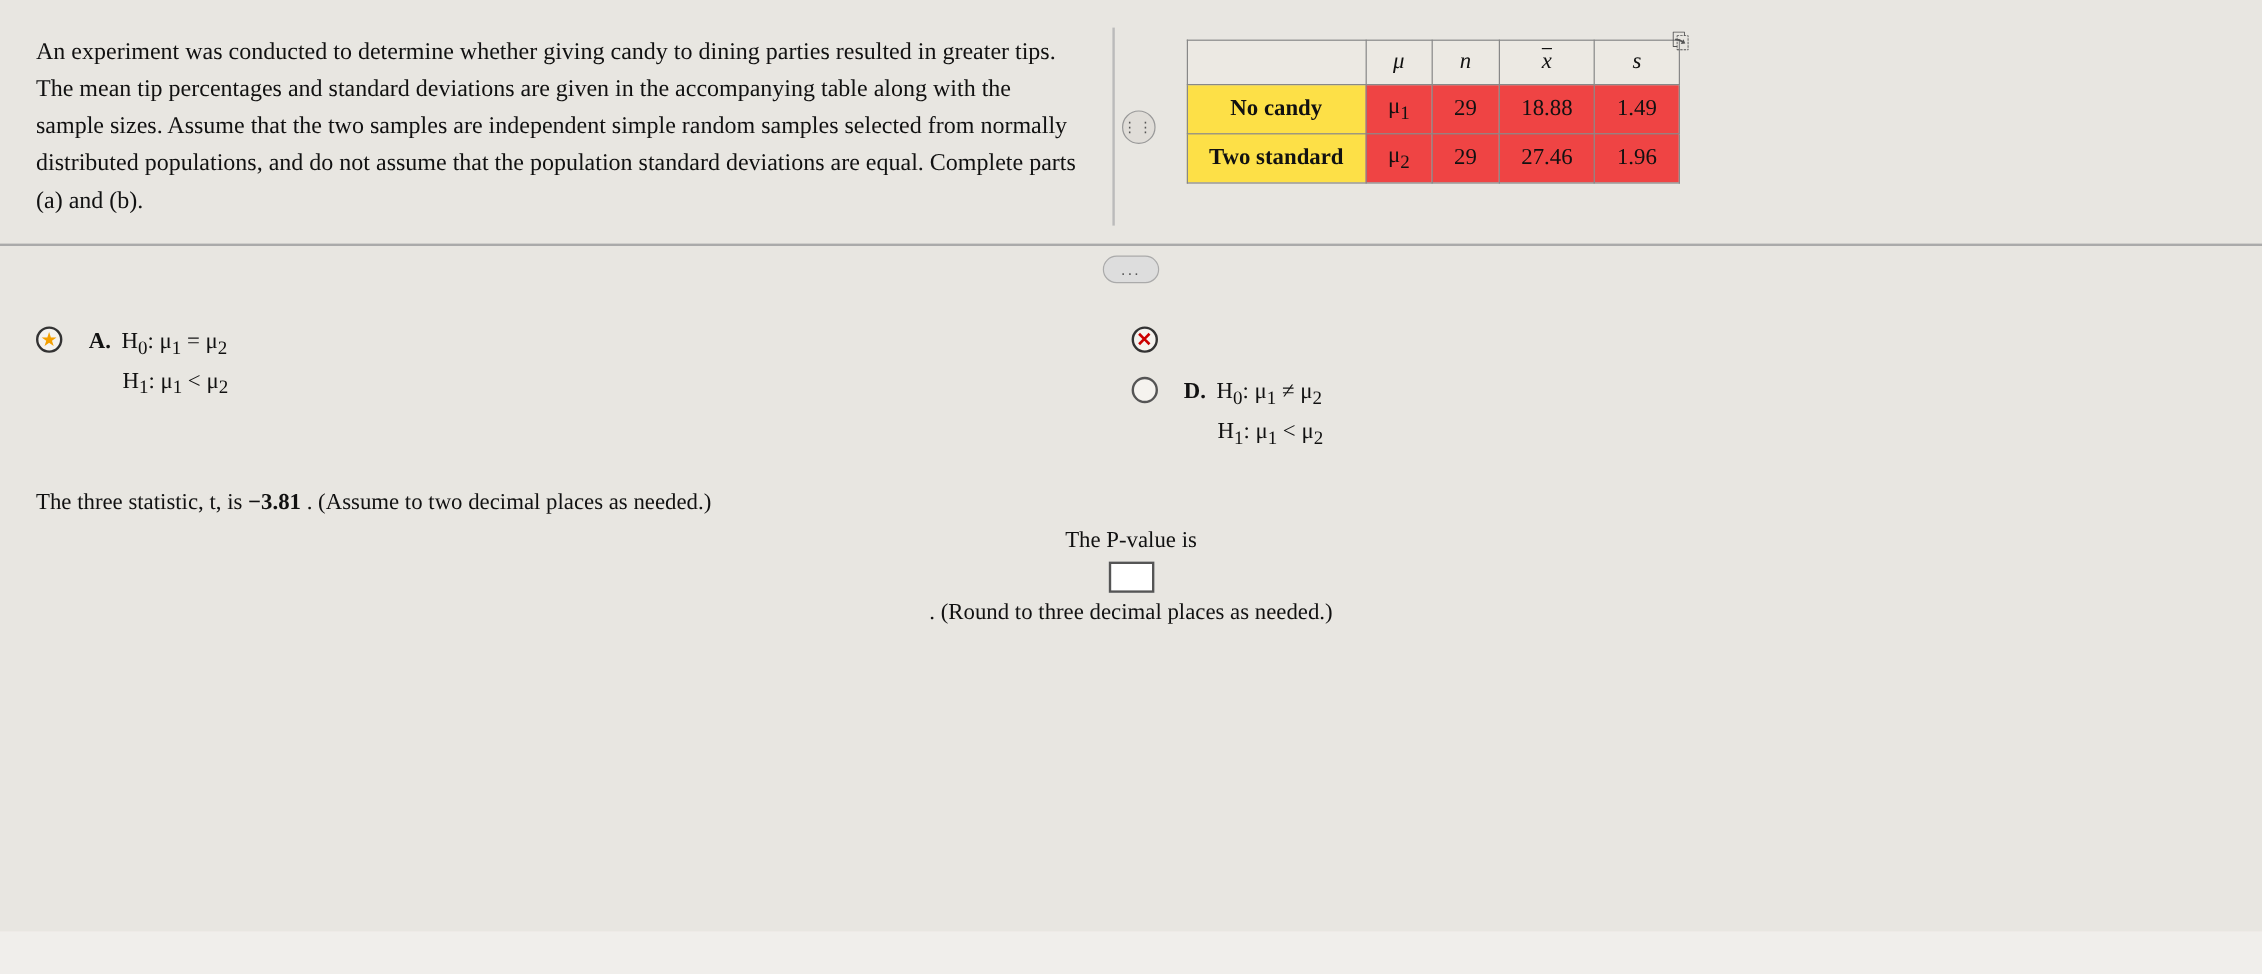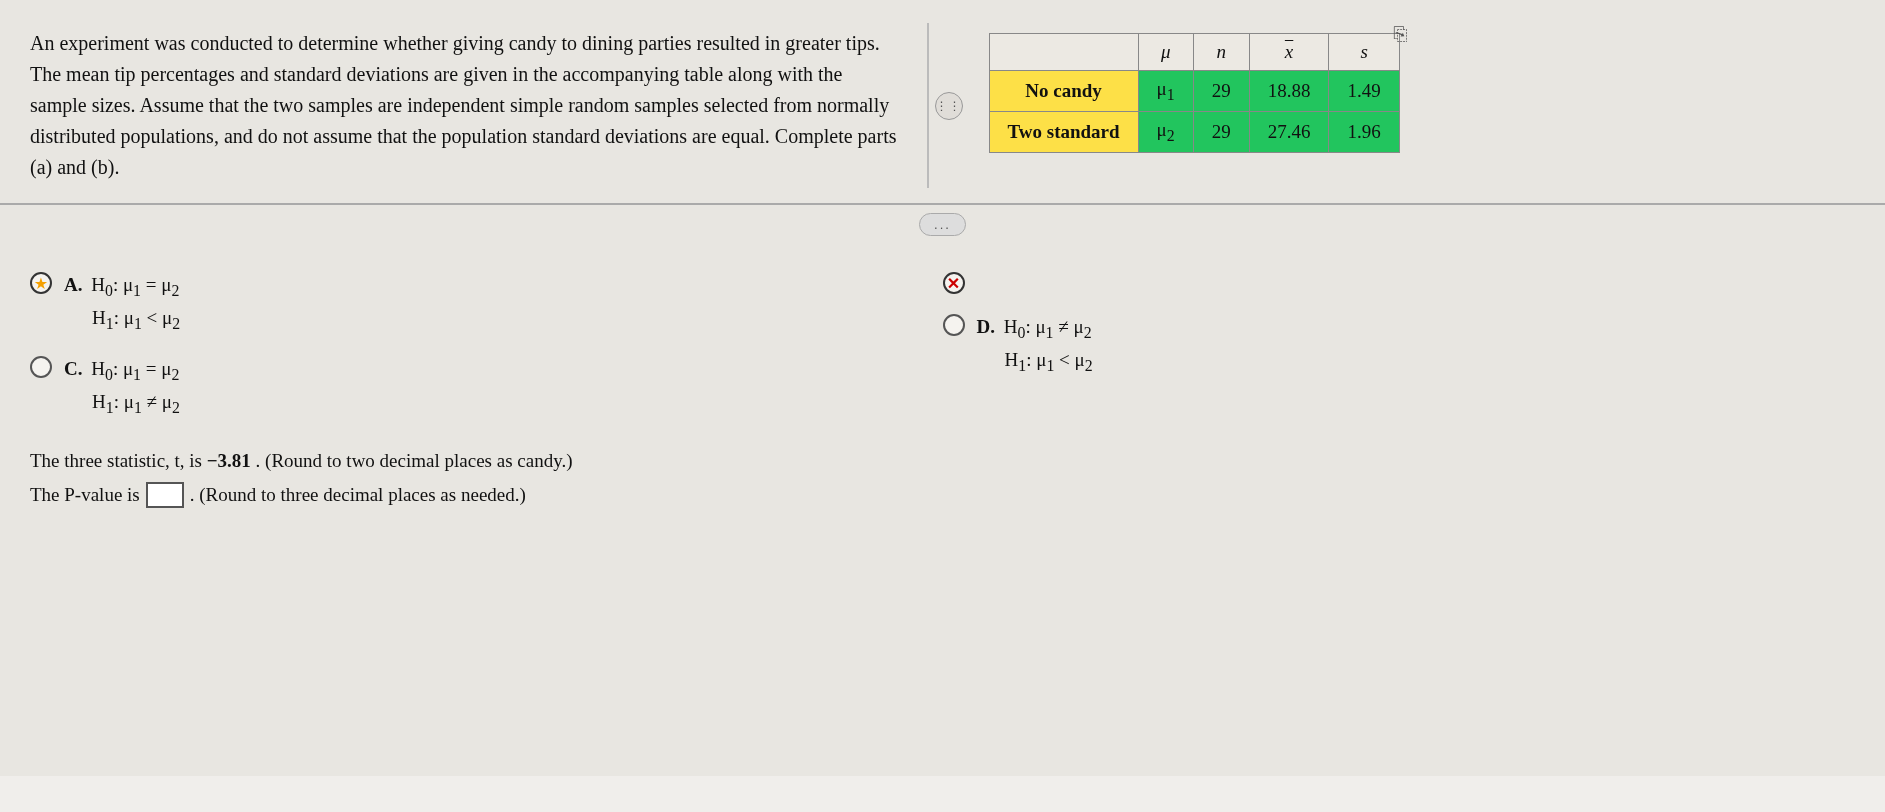--- a/index.html
+++ b/index.html
@@ -79,21 +79,21 @@
       border-collapse: collapse;
       font-size: 19px;
       color: #111;
       margin-top: 5px;
     }
 
     .data-table th, .data-table td {
       border: 1.5px solid #888;
       padding: 7px 18px;
       text-align: center;
-      background: #22c55e;
+      background: #ef4444;
     }
 
     .data-table th {
       font-style: italic;
       font-weight: normal;
       background: #ece9e3;
     }
 
     .data-table .row-label {
       font-weight: bold;
@@ -201,38 +201,39 @@
     }
 
     .hypothesis-block {
       display: flex;
       flex-direction: column;
       line-height: 1.6;
     }
 
     .math-line {
       font-size: 19px;
+      margin-left: 10px;
     }
 
     .test-stat-row {
       font-size: 19px;
       margin-top: 10px;
       margin-bottom: 10px;
       color: #111;
     }
 
     .stat-value {
       font-weight: bold;
     }
 
     .pvalue-row {
       font-size: 19px;
       color: #111;
       display: flex;
-      flex-direction: row;
+      flex-direction: column;
       align-items: center;
       gap: 6px;
     }
 
     .pvalue-box {
       display: inline-block;
       width: 38px;
       height: 26px;
       border: 2px solid #555;
       background: white;
@@ -310,32 +311,20 @@
             <div class="math-line">
               <span class="option-label">A.</span>
               H<sub>0</sub>: μ<sub>1</sub> = μ<sub>2</sub>
             </div>
             <div class="math-line" style="padding-left:28px;">
               H<sub>1</sub>: μ<sub>1</sub> &lt; μ<sub>2</sub>
             </div>
           </div>
         </div>
 
-        <div class="option-item">
-          <div class="radio-circle"></div>
-          <div class="hypothesis-block">
-            <div class="math-line">
-              <span class="option-label">C.</span>
-              H<sub>0</sub>: μ<sub>1</sub> = μ<sub>2</sub>
-            </div>
-            <div class="math-line" style="padding-left:28px;">
-              H<sub>1</sub>: μ<sub>1</sub> ≠ μ<sub>2</sub>
-            </div>
-          </div>
-        </div>
       </div>
 
       <div class="option-col">
 
         <div class="option-item">
           <div class="radio-circle selected">
             <span class="x-icon">✕</span>
           </div>
         </div>
 
@@ -350,21 +339,21 @@
               H<sub>1</sub>: μ<sub>1</sub> &lt; μ<sub>2</sub>
             </div>
           </div>
         </div>
       </div>
     </div>
 
     <div class="test-stat-row">
       <span>The three statistic, t, is</span>
       <span class="stat-value">−3.81</span>
-      <span>. (Round to two decimal places as candy.)</span>
+      <span>. (Assume to two decimal places as needed.)</span>
     </div>
 
     <div class="pvalue-row">
       <span>The P-value is</span>
       <span>
         <input type="text" class="pvalue-box" style="width: 38px; height: 26px; border: 2px solid rgb(85, 85, 85); background: white; font-size: 16px; text-align: center;">
       </span>
       <span>. (Round to three decimal places as needed.)</span>
     </div>
 

